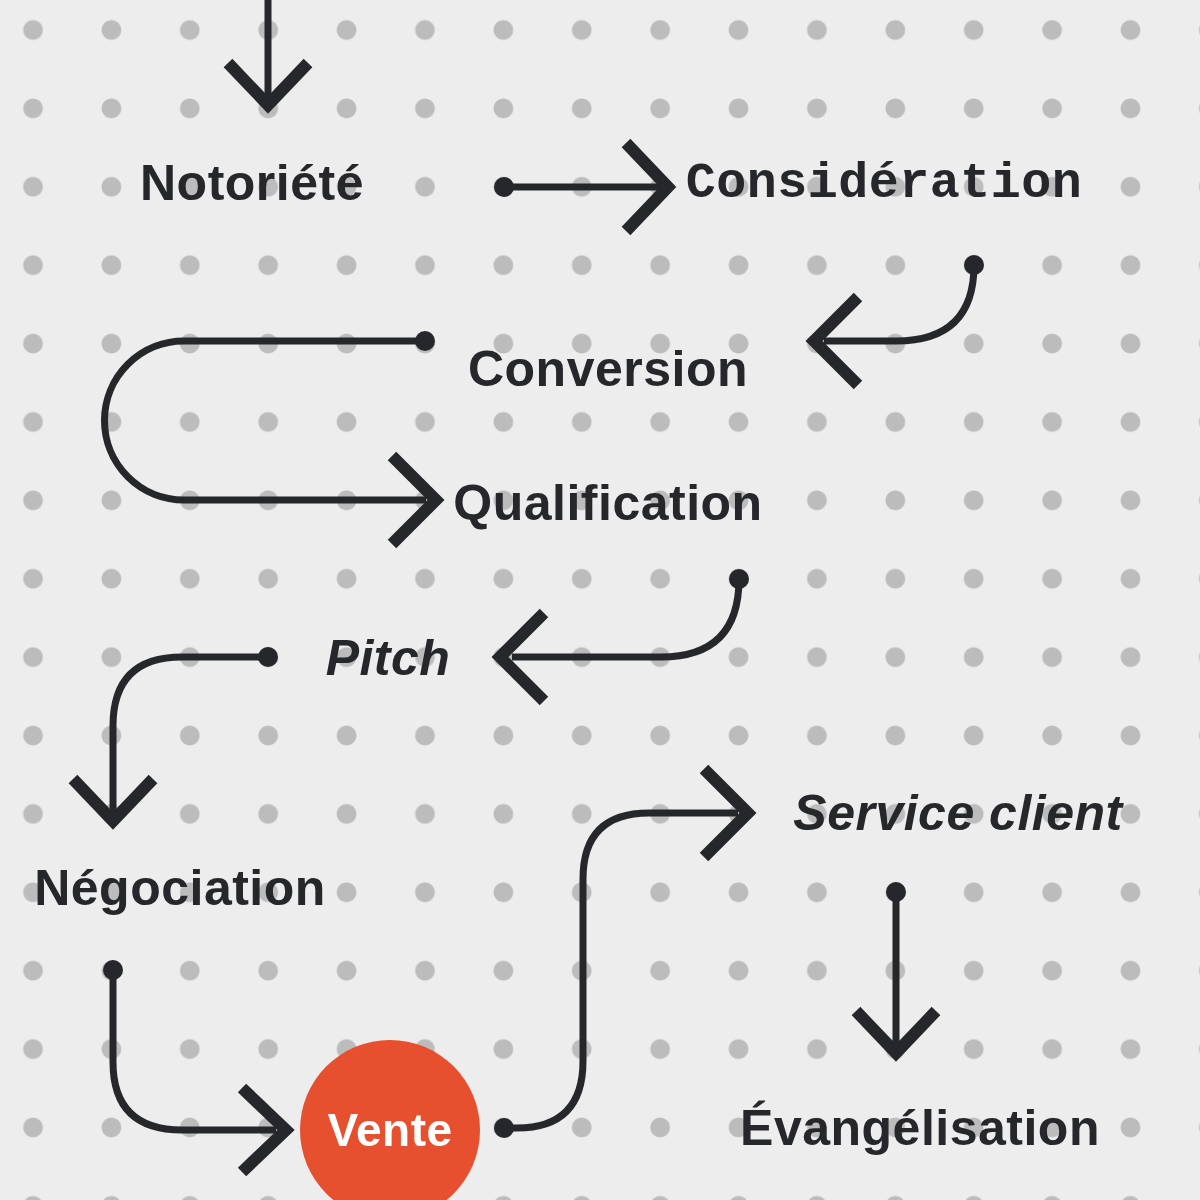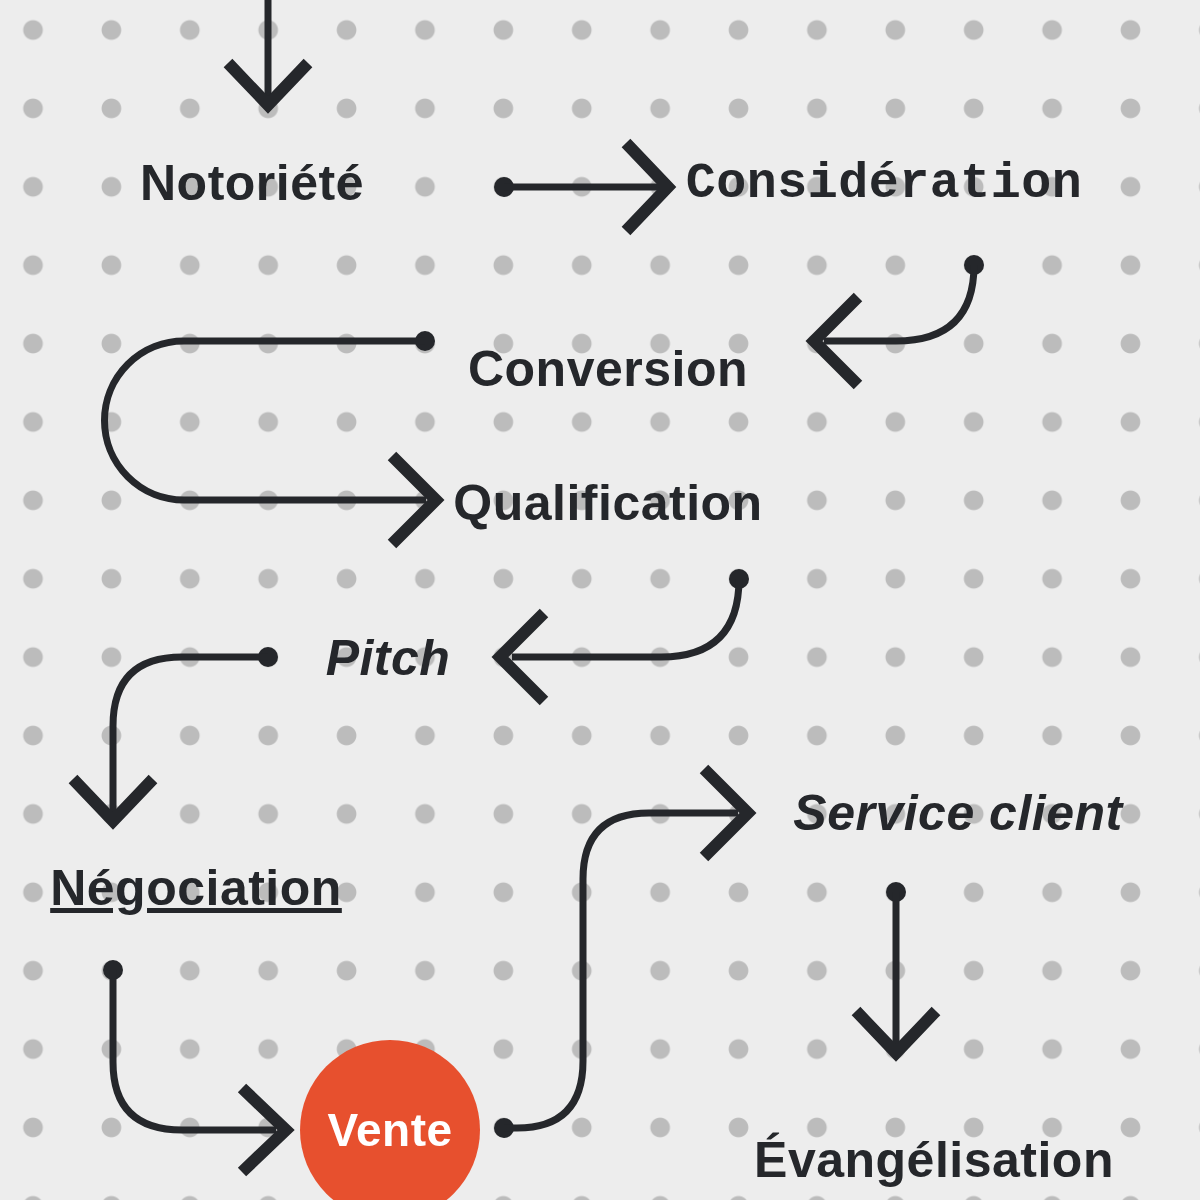--- a/index.html
+++ b/index.html
@@ -128,21 +128,21 @@
 <div class="step-label" style="left:252px; top:183px;">Notoriété</div>
 
 <div class="step-label" style="left:884px; top:183px;font-family:Liberation Mono, monospace;">Considération</div>
 
 <div class="step-label" style="left:608px; top:338px;margin-top:31px;">Conversion</div>
 
 <div class="step-label" style="left:608px; top:503px;">Qualification</div>
 
 <div class="step-label" style="left:388px; top:658px;font-style:italic;">Pitch</div>
 
-<div class="step-label" style="left:196px; top:888px;text-decoration:underline;">Négociation</div>
+<div class="step-label" style="left:180px; top:888px;">Négociation</div>
 
 <div class="sale-circle">
   <span class="step-label">Vente</span>
 </div>
 
 <div class="step-label" style="left:958px; top:813px;font-style:italic;">Service client</div>
 
-<div class="step-label" style="left:920px; top:1160px;margin-left:14px;">Évangélisation</div>
+<div class="step-label" style="left:920px; top:1128px;">Évangélisation</div>
 
 </body></html>

